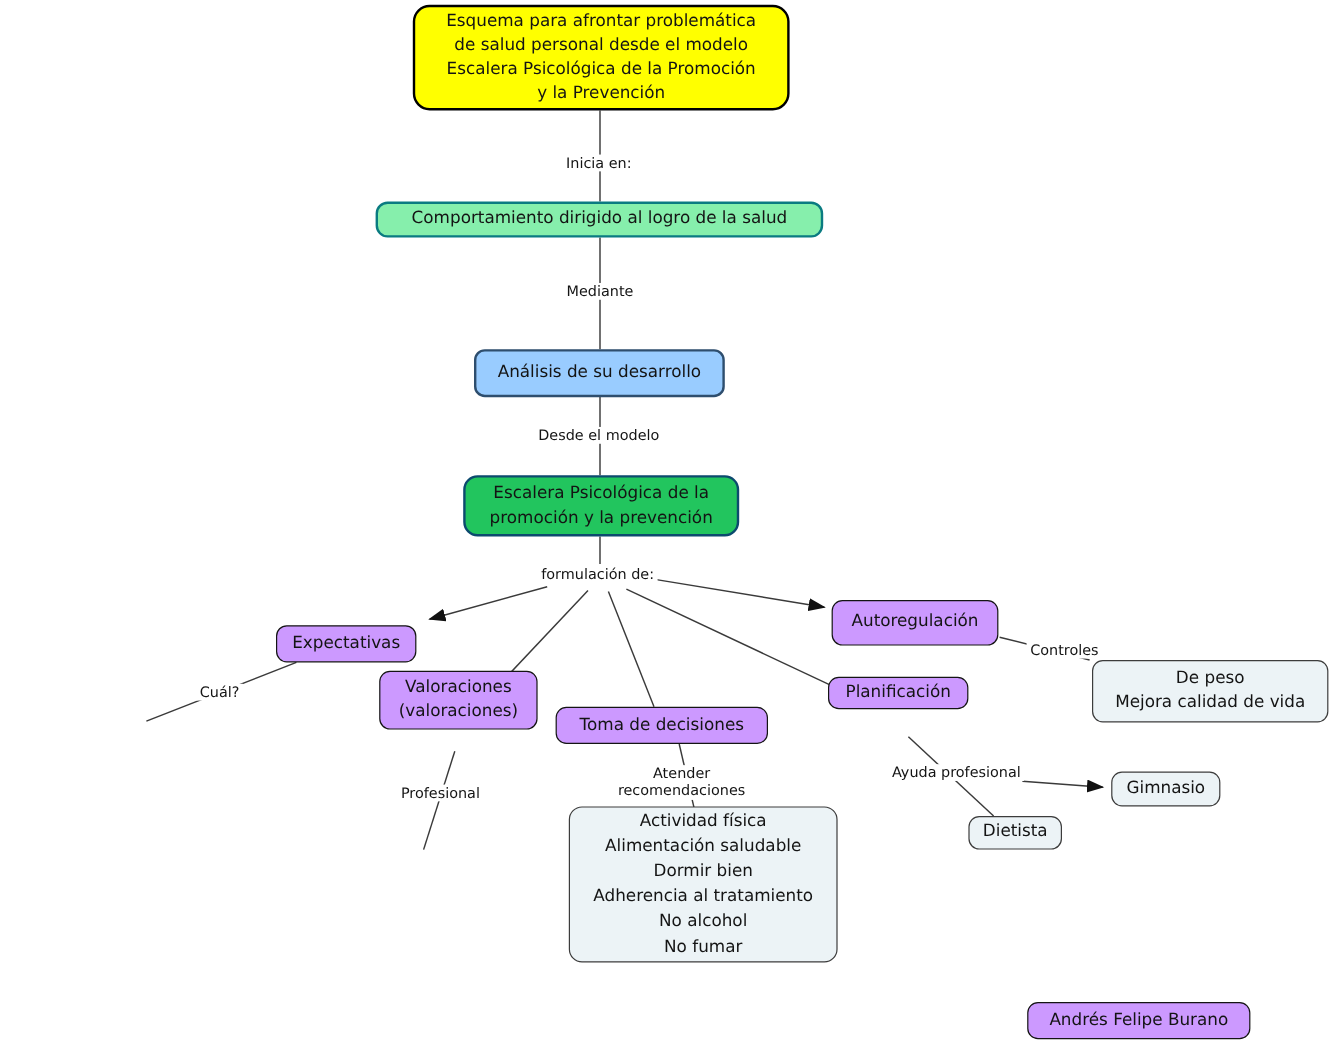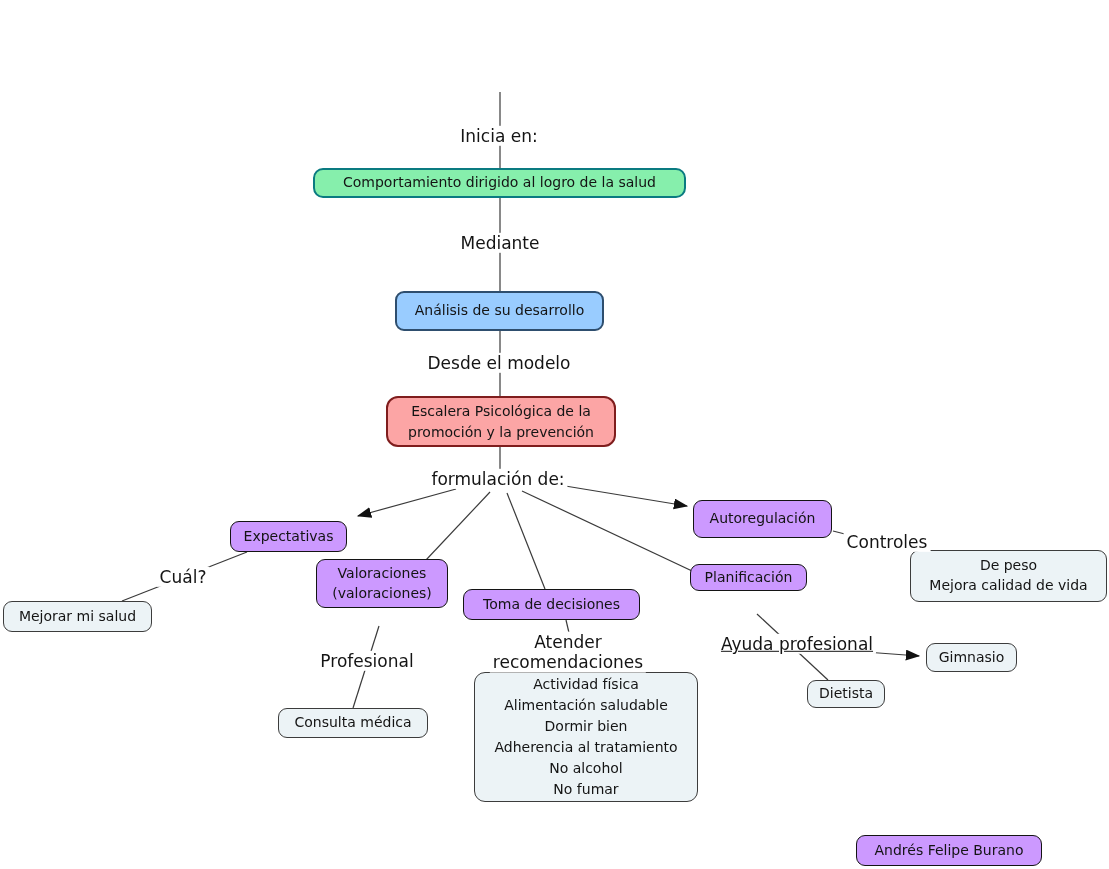--- a/index.html
+++ b/index.html
@@ -5,26 +5,26 @@
   html,body{margin:0;padding:0;background:#ffffff;}
   .canvas{position:relative;width:1109px;height:869px;background:#ffffff;overflow:hidden;
           font-family:"DejaVu Sans",sans-serif;color:#111;}
   svg.connectors{position:absolute;left:0;top:0;width:1109px;height:869px;}
   svg.connectors line{stroke:#3a3a3a;stroke-width:1.2;}
   .node{position:absolute;box-sizing:border-box;display:flex;align-items:center;justify-content:center;
         text-align:center;font-size:14px;line-height:1.4;white-space:pre-line;border-radius:9px;color:#141414;}
   .yellow{background:#ffff00;border:2px solid #000000;border-radius:14px;line-height:20px;}
   .cyan{background:#86efac;border:2px solid #0a7b81;border-radius:10px;}
   .blue{background:#99ccff;border:2px solid #2e4e6e;}
-  .orange{background:#fca5a5;border:2px solid #7f1d1d;border-radius:12px;line-height:21px;}
+  .orange{background:#22c55e;border:2px solid #0c4a6e;border-radius:12px;line-height:21px;}
   .purple{background:#cc99ff;border:1.5px solid #141414;}
   .leaf{background:#ecf3f6;border:1.5px solid #3c3c3c;}
   .big{line-height:21px;border-radius:11px;}
   .label{position:absolute;transform:translate(-50%,-50%);background:#ffffff;padding:0 3px;
-         font-size:17px;line-height:1.2;color:#141414;white-space:pre-line;text-align:center;}
+         font-size:12px;line-height:1.2;color:#141414;white-space:pre-line;text-align:center;}
 </style>
 </head>
 <body>
 
 <div class="canvas">
 
   <svg class="connectors" viewBox="0 0 1109 869" xmlns="http://www.w3.org/2000/svg">
     <defs>
       <marker id="arrow" markerWidth="13" markerHeight="10" refX="11" refY="4.5" orient="auto" markerUnits="strokeWidth">
         <path d="M0,0 L12,4.5 L0,9 Z" fill="#111"></path>
@@ -40,42 +40,44 @@
     <line x1="522" y1="491" x2="724" y2="586"></line>
     <line x1="547" y1="483" x2="687" y2="506" marker-end="url(#arrow)"></line>
     <line x1="247" y1="552" x2="122" y2="601"></line>
     <line x1="833" y1="531" x2="908" y2="550"></line>
     <line x1="379" y1="626" x2="353" y2="708"></line>
     <line x1="566" y1="620" x2="583" y2="693"></line>
     <line x1="757" y1="614" x2="828" y2="680"></line>
     <line x1="852" y1="651" x2="919" y2="656" marker-end="url(#arrow)"></line>
   </svg>
 
+  <div class="node yellow" style="left:344px;top:4px;width:314px;height:88px;">Esquema para afrontar problemática
+de salud personal desde el modelo
+Escalera Psicológica de la Promoción
+y la Prevención</div>
 
   <div class="node cyan" style="left:313px;top:168px;width:373px;height:30px;">Comportamiento dirigido al logro de la salud</div>
 
   <div class="node blue" style="left:395px;top:291px;width:209px;height:40px;">Análisis de su desarrollo</div>
 
   <div class="node orange" style="left:386px;top:396px;width:230px;height:51px;">Escalera Psicológica de la
 promoción y la prevención</div>
 
   <div class="node purple" style="left:230px;top:521px;width:117px;height:31px;">Expectativas</div>
 
   <div class="node purple" style="left:316px;top:559px;width:132px;height:49px;">Valoraciones
 (valoraciones)</div>
 
   <div class="node purple" style="left:463px;top:589px;width:177px;height:31px;">Toma de decisiones</div>
 
   <div class="node purple" style="left:690px;top:552px;width:117px;height:27px;margin-top:12px;">Planificación</div>
 
   <div class="node purple" style="left:693px;top:500px;width:139px;height:38px;">Autoregulación</div>
 
-  <div class="node leaf" style="left:3px;top:601px;width:149px;height:31px;">Mejorar mi salud</div>
 
-  <div class="node leaf" style="left:278px;top:708px;width:150px;height:30px;">Consulta médica</div>
 
   <div class="node leaf big" style="left:474px;top:672px;width:224px;height:130px;">Actividad física
 Alimentación saludable
 Dormir bien
 Adherencia al tratamiento
 No alcohol
 No fumar</div>
 
   <div class="node leaf" style="left:807px;top:680px;width:78px;height:28px;">Dietista</div>
 
@@ -87,16 +89,16 @@
   <div class="node purple" style="left:856px;top:835px;width:186px;height:31px;">Andrés Felipe Burano</div>
 
   <div class="label" style="left:499px;top:136px;">Inicia en:</div>
   <div class="label" style="left:500px;top:243px;">Mediante</div>
   <div class="label" style="left:499px;top:363px;">Desde el modelo</div>
   <div class="label" style="left:498px;top:479px;">formulación de:</div>
   <div class="label" style="left:183px;top:577px;">Cuál?</div>
   <div class="label" style="left:367px;top:661px;">Profesional</div>
   <div class="label" style="left:568px;top:652px;">Atender
 recomendaciones</div>
-  <div class="label" style="left:797px;top:644px;text-decoration:underline;">Ayuda profesional</div>
+  <div class="label" style="left:797px;top:644px;">Ayuda profesional</div>
   <div class="label" style="left:887px;top:542px;text-align:center;">Controles</div>
 
 </div>
 
 </body></html>

